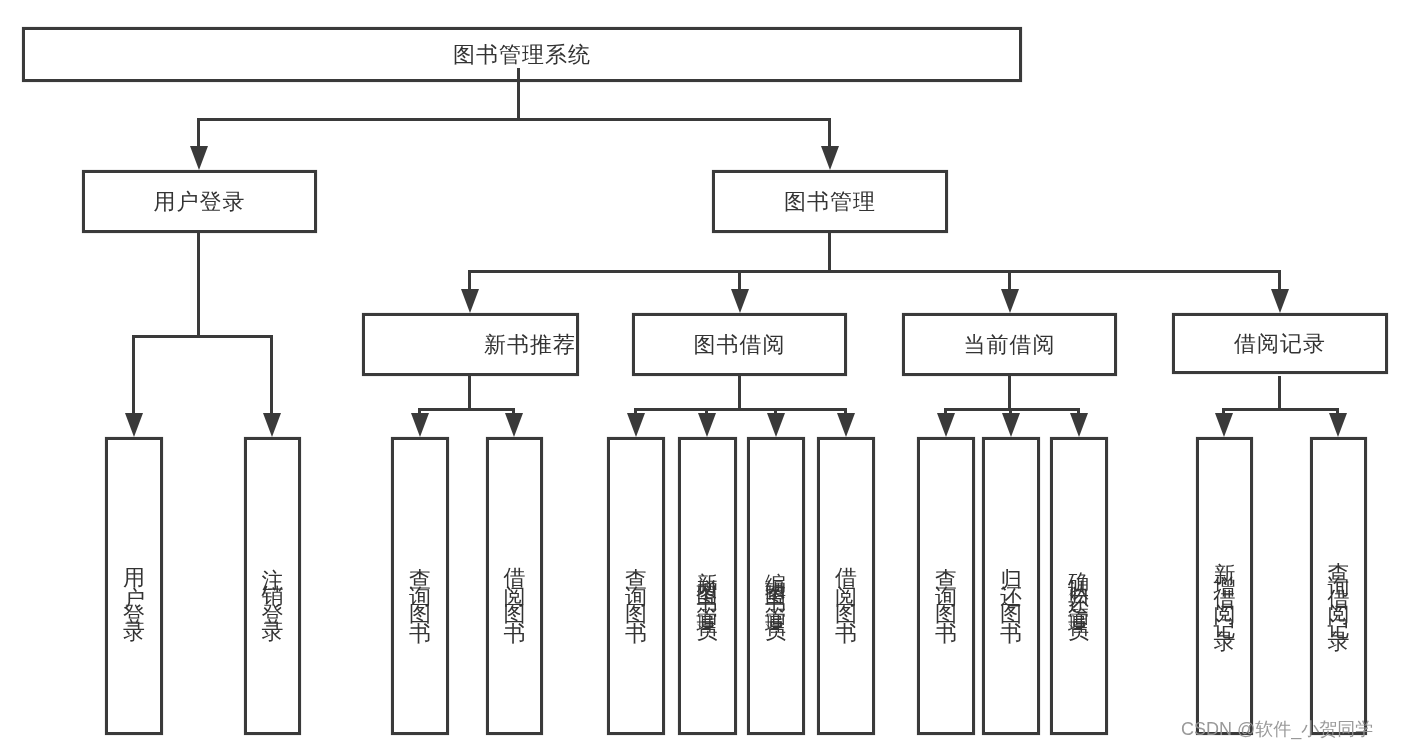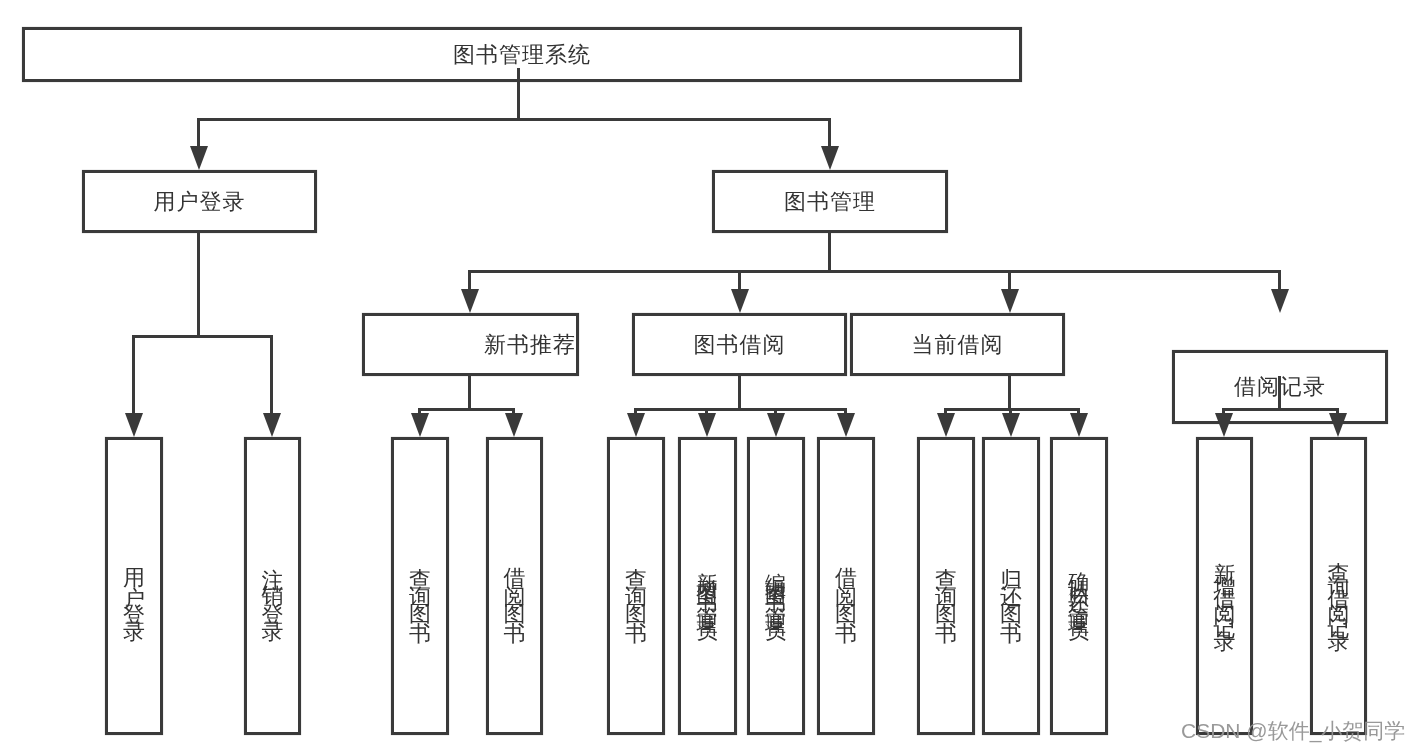--- a/index.html
+++ b/index.html
@@ -39,21 +39,21 @@
   .hline{position:absolute;height:3px;background:#3a3a3a;}
   .arrow{
     position:absolute;width:0;height:0;
     border-left:9px solid transparent;
     border-right:9px solid transparent;
     border-top:24px solid #3a3a3a;
   }
   .watermark{
     position:absolute;
     left:1181px;top:717px;
-    font-size:21px;
+    font-size:18px;
     color:rgba(148,148,148,0.95);
     white-space:nowrap;
     z-index:5;
   }
 </style>
 </head>
 <body>
 
 <div class="canvas">
 
@@ -92,24 +92,24 @@
   <div class="arrow" style="left:1001px;top:289px;"></div>
   <div class="vline" style="left:1278px;top:270px;height:19px;"></div>
   <div class="arrow" style="left:1271px;top:289px;"></div>
 
   <div class="box" style="left:362px;top:313px;width:217px;height:63px;justify-content:flex-end;">
     <span>新书推荐</span>
   </div>
   <div class="box" style="left:632px;top:313px;width:215px;height:63px;">
     <span>图书借阅</span>
   </div>
-  <div class="box" style="left:850px;top:313px;width:215px;height:63px;">
+  <div class="box" style="left:902px;top:313px;width:215px;height:63px;">
     <span>当前借阅</span>
   </div>
-  <div class="box" style="left:1172px;top:313px;width:216px;height:74px;margin-top:37px;">
+  <div class="box" style="left:1172px;top:313px;width:216px;height:61px;">
     <span>借阅记录</span>
   </div>
 
   <div class="vline" style="left:468px;top:376px;height:32px;"></div>
   <div class="hline" style="left:418px;top:408px;width:97px;"></div>
   <div class="vline" style="left:418px;top:408px;height:5px;"></div>
   <div class="arrow" style="left:411px;top:413px;"></div>
   <div class="vline" style="left:512px;top:408px;height:5px;"></div>
   <div class="arrow" style="left:505px;top:413px;"></div>
 

